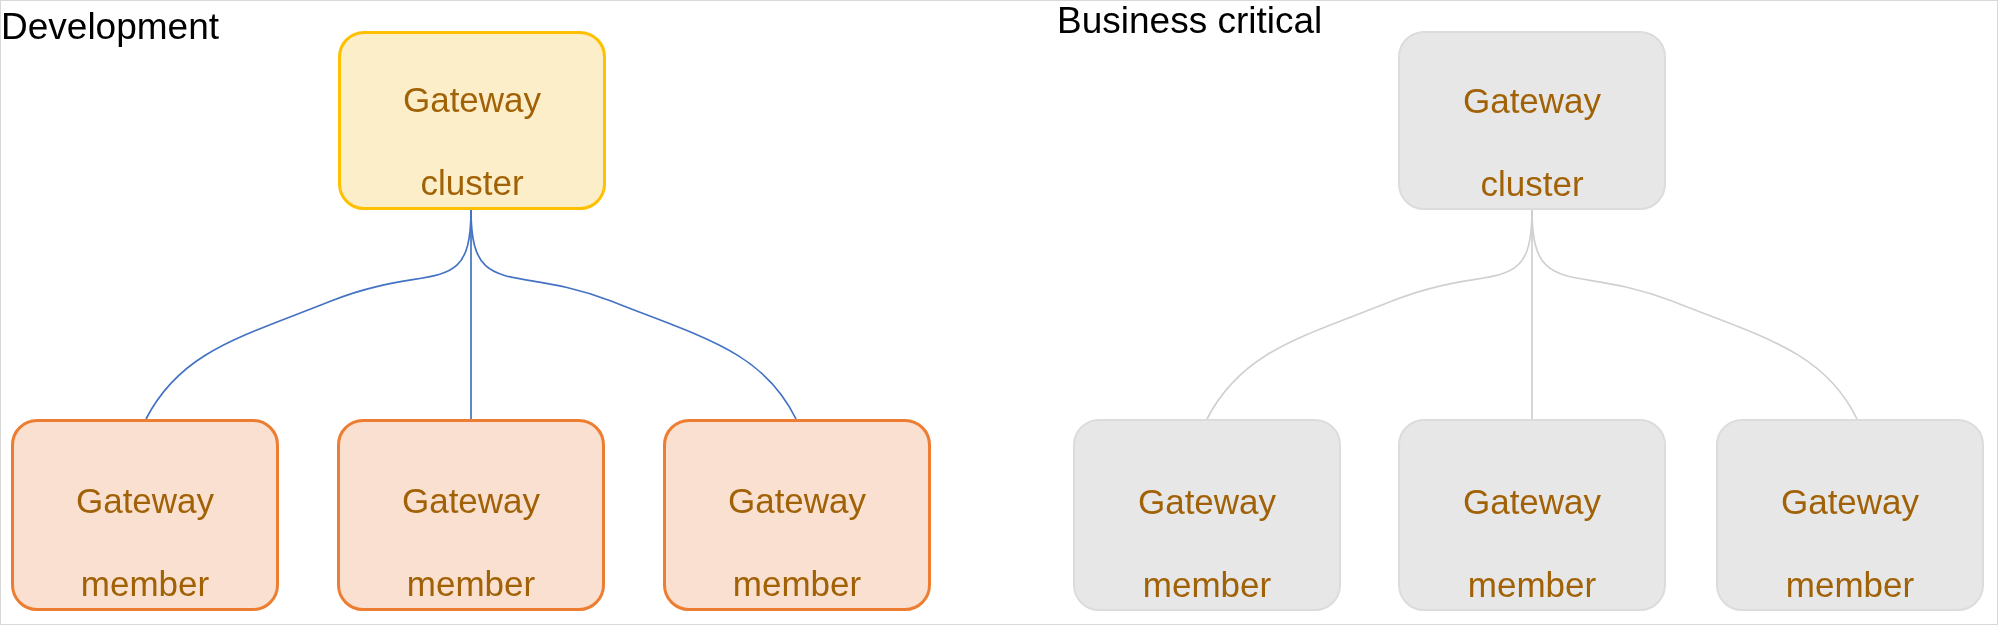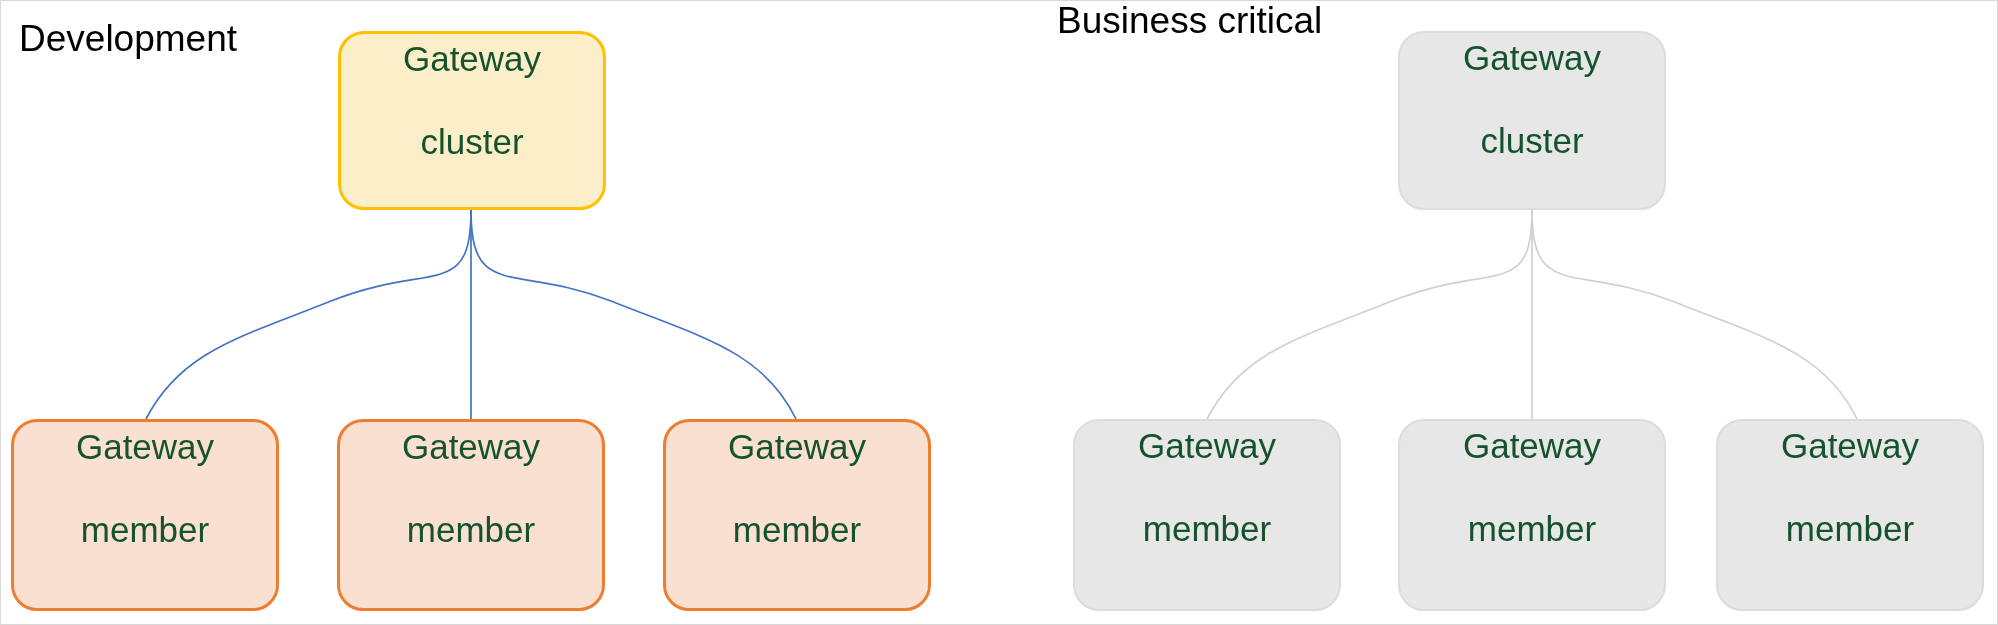--- a/index.html
+++ b/index.html
@@ -32,27 +32,27 @@
     font-size: 37px;
     line-height: 1.1;
     color: #000000;
     white-space: nowrap;
     font-weight: 400;
   }
   .node {
     position: absolute;
     box-sizing: border-box;
     display: flex;
-    align-items: flex-start;
+    align-items: flex-end;
     justify-content: center;
     text-align: center;
     border-radius: 26px;
     font-size: 35px;
     line-height: 1.18;
-    color: #14532d;
+    color: #a16207;
     padding: 4px 8px;
   }
   .node span {
     display: block;
   }
   .node-dev-cluster {
     background: #fdeeca;
     border: 3px solid #ffc000;
   }
   .node-dev-member {
@@ -74,21 +74,21 @@
 
     <path d="M 470 209 C 470 300 430 260 330 300 C 240 336 180 350 145 418" fill="none" stroke="#4472C4" stroke-width="1.7"></path>
     <path d="M 470 209 L 470 418" fill="none" stroke="#4472C4" stroke-width="1.7"></path>
     <path d="M 470 209 C 470 300 512 262 610 300 C 700 336 762 350 795 418" fill="none" stroke="#4472C4" stroke-width="1.7"></path>
 
     <path d="M 1531 209 C 1531 300 1491 260 1391 300 C 1301 336 1241 350 1206 418" fill="none" stroke="#D0D0D0" stroke-width="1.7"></path>
     <path d="M 1531 209 L 1531 418" fill="none" stroke="#D0D0D0" stroke-width="1.7"></path>
     <path d="M 1531 209 C 1531 300 1573 262 1671 300 C 1761 336 1823 350 1856 418" fill="none" stroke="#D0D0D0" stroke-width="1.7"></path>
   </svg>
 
-  <div class="section-label" style="left:18px; top:6px;margin-top:12px;">Development</div>
+  <div class="section-label" style="left:0; top:6px;">Development</div>
 
   <div class="node node-dev-cluster" style="left:337px; top:30px; width:268px; height:179px;">
     <span><span>Gateway</span><br><span>cluster</span></span>
   </div>
 
   <div class="node node-dev-member" style="left:10px; top:418px; width:268px; height:192px;">
     <span><span>Gateway</span><br><span>member</span></span>
   </div>
 
   <div class="node node-dev-member" style="left:336px; top:418px; width:268px; height:192px;">

